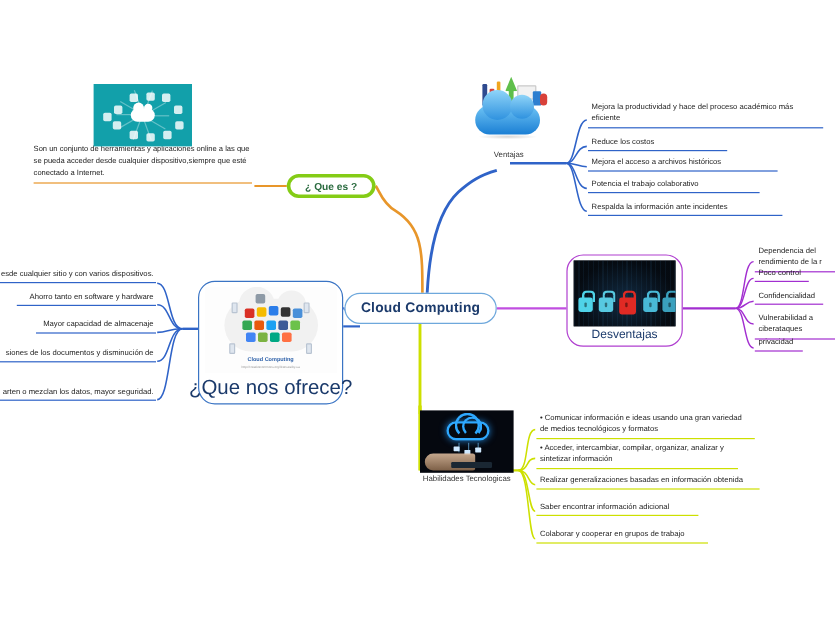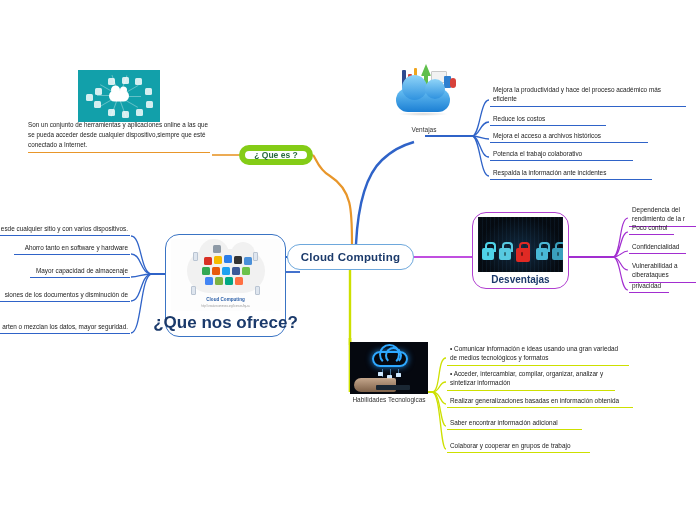--- a/index.html
+++ b/index.html
@@ -39,35 +39,35 @@
   .pill {
     position: absolute;
     border-radius: 12px;
     background: #ffffff;
     display: flex; align-items: center; justify-content: center;
     font-size: 8.5px; font-weight: bold;
     z-index: 6;
   }
   .pill.que-es {
     left: 239px; top: 145px; width: 74px; height: 20px;
-    border: 6px solid #84cc16; color: #2a6b3f;
+    border: 3px solid #84cc16; color: #2a6b3f;
   }
 
   
   .card {
     position: absolute;
     background: #ffffff;
     border-radius: 14px;
     z-index: 6;
     display: flex; flex-direction: column; align-items: center;
     padding: 4px 5px 3px 5px;
   }
   .card .thumb { display: block; }
   .card .caption {
-    font-size: 9px; font-weight: bold; color: #1b3a6b;
+    font-size: 9px; font-weight: normal; color: #1b3a6b;
     margin-top: 2px; white-space: nowrap;
   }
 
   .card-ofrece { left: 165px; top: 234px; width: 121px; border: 1px solid #3a74c4; }
   .card-ofrece .caption { font-size: 17px; }
   .card-desv   { left: 472px; top: 212px; width: 97px; border: 1px solid #b03fd0; }
   .card-desv .caption { font-size: 10px; }
 
   
   .plainnode {

